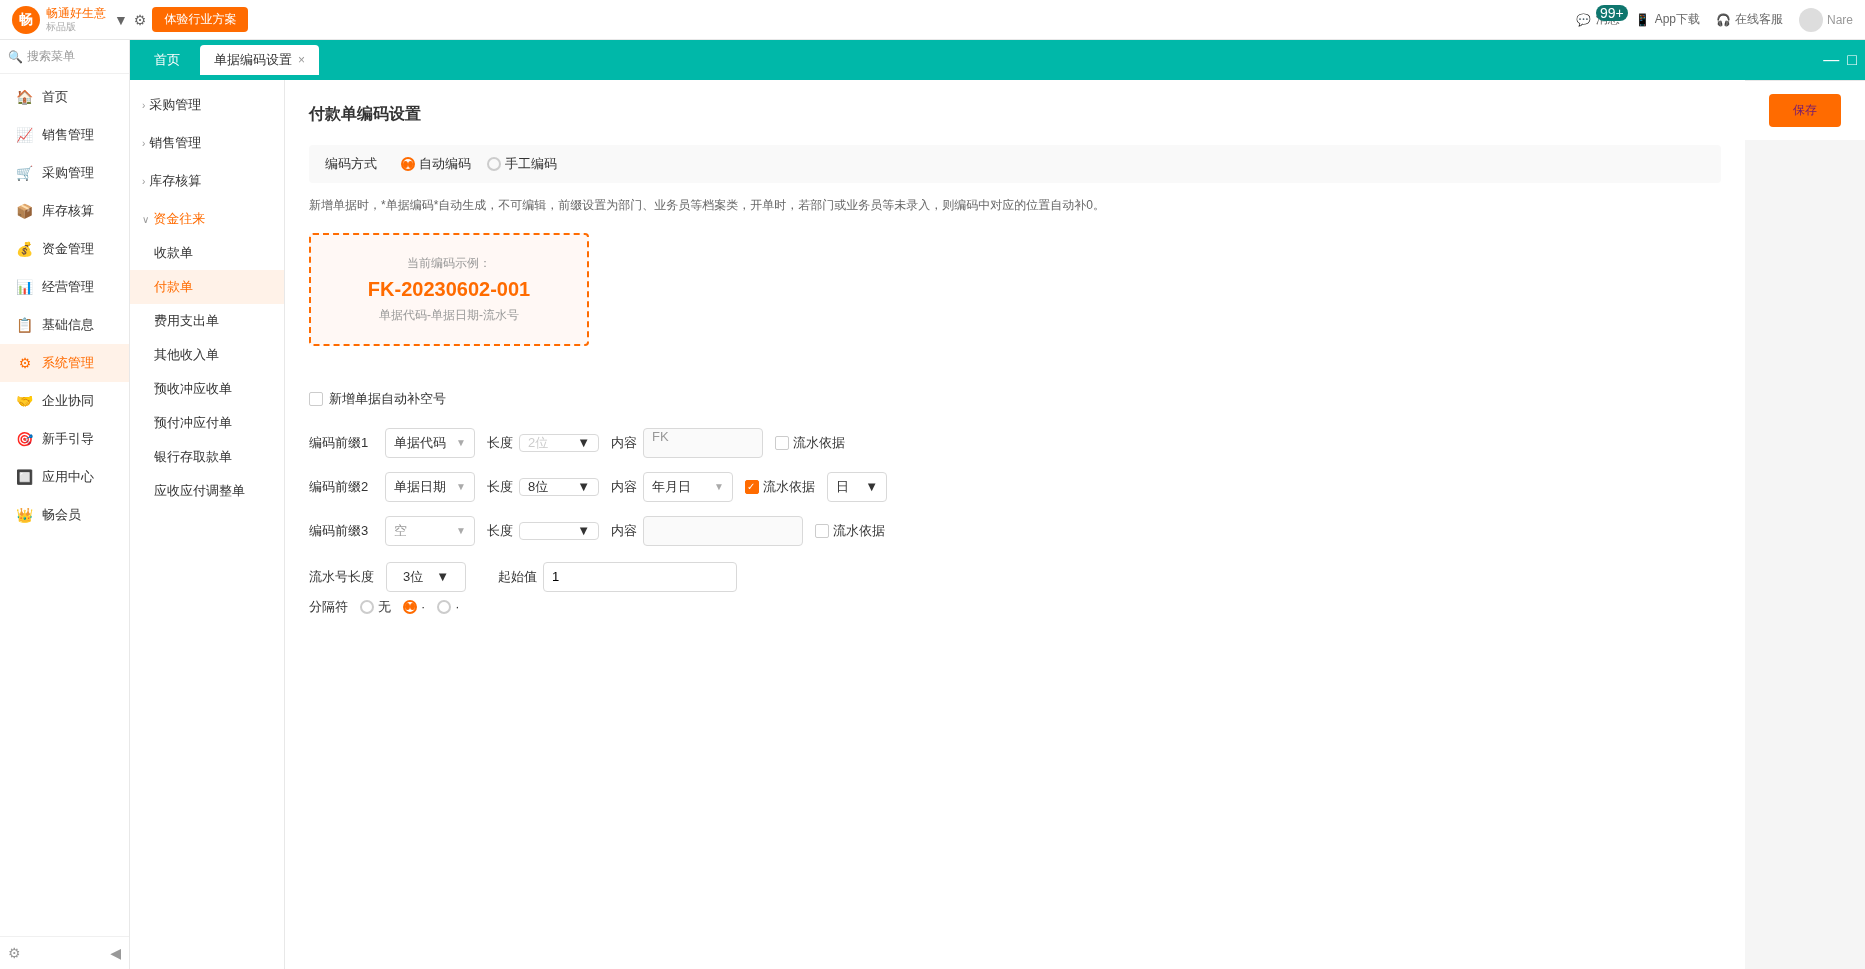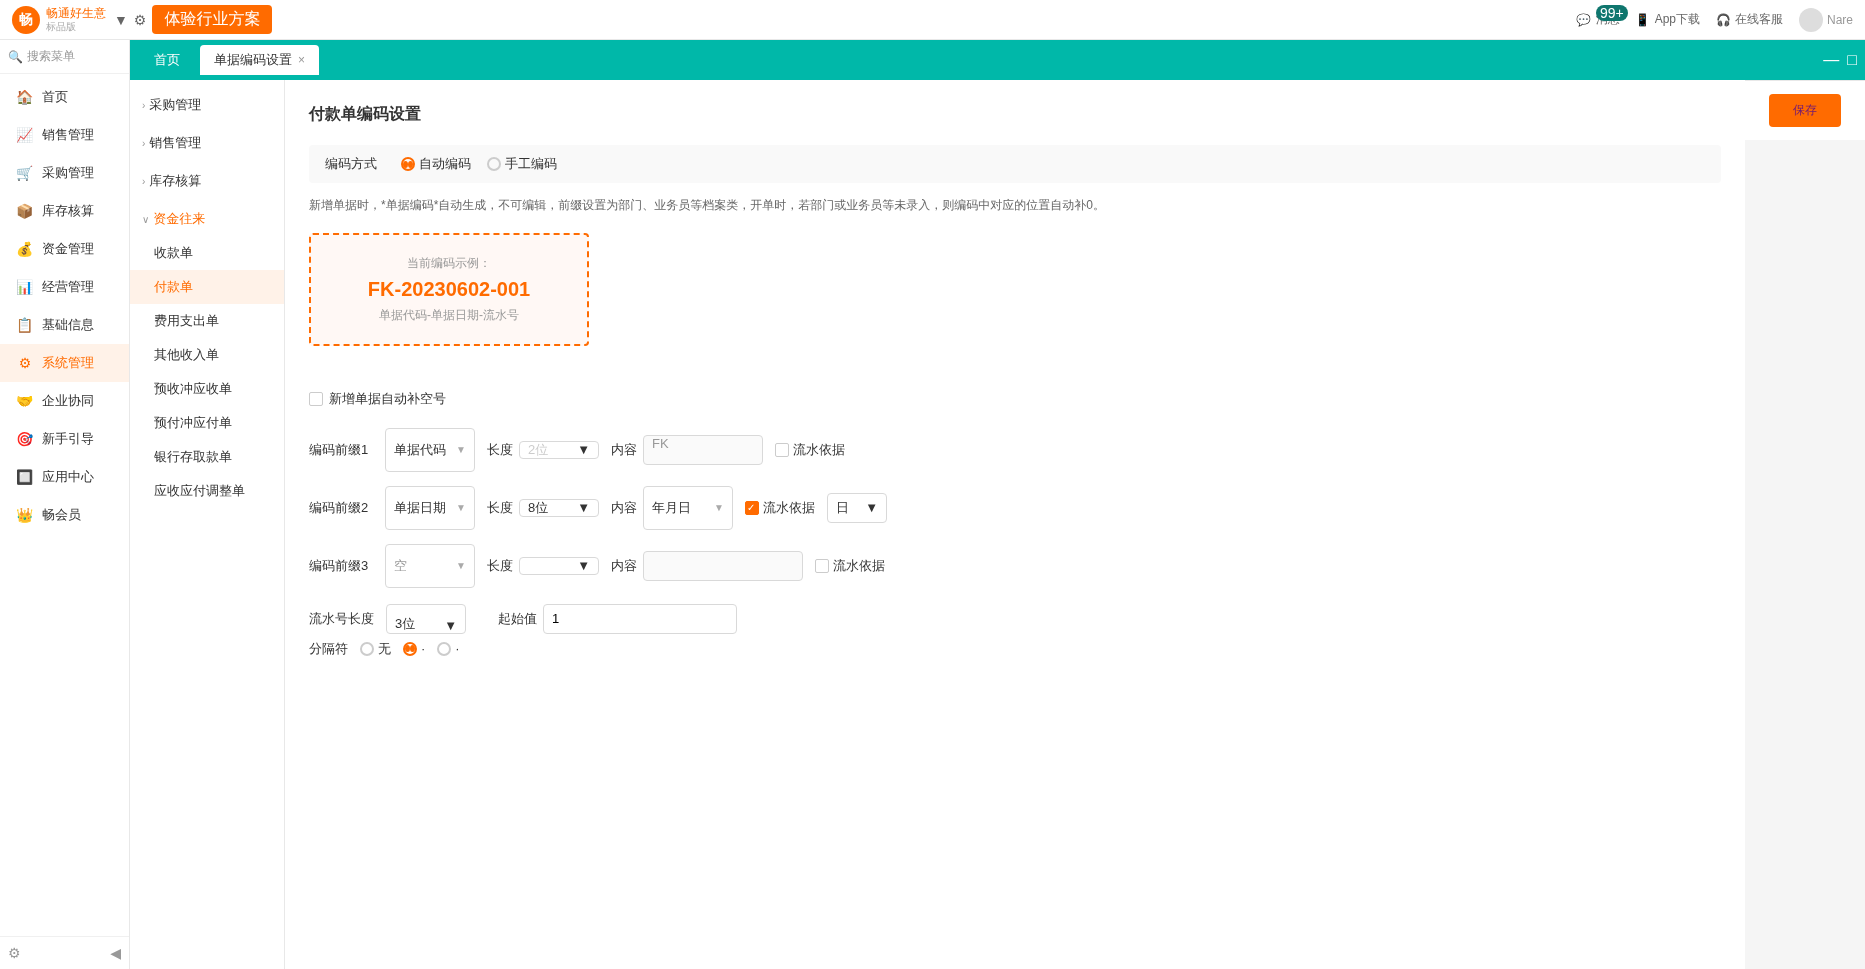--- a/index.html
+++ b/index.html
@@ -7,21 +7,21 @@
 
     
     .top-bar { height: 40px; background: #fff; border-bottom: 1px solid #e8e8e8; display: flex; align-items: center; justify-content: space-between; padding: 0 12px; flex-shrink: 0; }
     .top-bar-left { display: flex; align-items: center; gap: 8px; }
     .top-bar-logo { display: flex; align-items: center; gap: 6px; }
     .logo-icon { width: 28px; height: 28px; background: #ff6b00; border-radius: 50%; display: flex; align-items: center; justify-content: center; color: #fff; font-size: 14px; font-weight: bold; }
     .logo-text { font-size: 12px; color: #ff6b00; line-height: 1.2; }
     .top-bar-controls { display: flex; align-items: center; gap: 6px; }
     .arrow-btn { background: none; border: none; cursor: pointer; color: #666; font-size: 14px; }
     .gear-btn { background: none; border: none; cursor: pointer; color: #666; font-size: 14px; }
-    .trial-btn { background: #ff6b00; color: #fff; border: none; border-radius: 4px; padding: 4px 12px; font-size: 16px; cursor: pointer; }
+    .trial-btn { background: #ff6b00; color: #fff; border: none; border-radius: 4px; padding: 4px 12px; font-size: 12px; cursor: pointer; }
     .top-bar-right { display: flex; align-items: center; gap: 16px; }
     .top-right-item { display: flex; align-items: center; gap: 4px; color: #666; font-size: 12px; cursor: pointer; position: relative; }
     .badge { background: #0f766e; color: #fff; border-radius: 10px; padding: 0 4px; font-size: 14px; position: absolute; top: -6px; right: -8px; }
     .user-area { display: flex; align-items: center; gap: 4px; color: #999; font-size: 12px; }
     .user-avatar { width: 24px; height: 24px; background: #ddd; border-radius: 50%; }
 
     
     .main-layout { display: flex; flex: 1; overflow: hidden; }
 
     
@@ -66,38 +66,38 @@
     .code-preview-desc { font-size: 12px; color: #999; margin-top: 6px; }
 
     
     .auto-fill-row { display: flex; align-items: center; gap: 6px; margin-bottom: 20px; font-size: 13px; color: #333; }
     .checkbox-custom { width: 14px; height: 14px; border: 1px solid #ccc; border-radius: 2px; display: inline-block; cursor: pointer; }
 
     
     .form-rows { display: flex; flex-direction: column; gap: 14px; }
     .form-row { display: flex; align-items: center; gap: 12px; flex-wrap: wrap; }
     .form-label { min-width: 64px; font-size: 13px; color: #333; }
-    .select-field { height: 44px; border: 1px solid #d9d9d9; border-radius: 4px; padding: 0 8px; font-size: 13px; background: #fff; display: flex; align-items: center; justify-content: space-between; cursor: pointer; min-width: 90px; }
+    .select-field { height: 30px; border: 1px solid #d9d9d9; border-radius: 4px; padding: 0 8px; font-size: 13px; background: #fff; display: flex; align-items: center; justify-content: space-between; cursor: pointer; min-width: 90px; }
     .select-field .arrow { color: #aaa; font-size: 10px; }
     .length-group { display: flex; align-items: flex-end; gap: 6px; }
     .length-label { font-size: 13px; color: #333; }
     .length-select { height: 18px; border: 1px solid #d9d9d9; border-radius: 4px; padding: 0 8px; font-size: 13px; background: #fff; display: flex; align-items: center; justify-content: space-between; cursor: pointer; min-width: 80px; }
     .content-group { display: flex; align-items: center; gap: 6px; }
     .content-label { font-size: 13px; color: #333; }
     .content-input { height: 30px; border: 1px solid #d9d9d9; border-radius: 4px; padding: 0 8px; font-size: 13px; min-width: 120px; color: #999; background: #fafafa; }
     .checkbox-group { display: flex; align-items: center; gap: 4px; font-size: 13px; color: #333; }
     .checkbox-orange { width: 14px; height: 14px; border: 1px solid #ccc; border-radius: 2px; display: inline-block; cursor: pointer; flex-shrink: 0; }
     .checkbox-orange.checked { background: #ff6b00; border-color: #ff6b00; position: relative; }
     .checkbox-orange.checked::after { content: '✓'; color: #fff; font-size: 10px; position: absolute; top: 0; left: 1px; }
     .follow-select { height: 30px; border: 1px solid #d9d9d9; border-radius: 4px; padding: 0 8px; font-size: 13px; background: #fff; display: flex; align-items: center; justify-content: space-between; cursor: pointer; min-width: 40px; }
 
     
     .serial-row { display: flex; align-items: center; gap: 12px; }
     .serial-label { font-size: 13px; color: #333; }
-    .serial-select { height: 30px; border: 1px solid #d9d9d9; border-radius: 4px; padding: 0 8px; font-size: 13px; background: #fff; display: flex; align-items: flex-end; justify-content: space-between; cursor: pointer; min-width: 80px; }
+    .serial-select { height: 30px; border: 1px solid #d9d9d9; border-radius: 4px; padding: 0 16px; font-size: 13px; background: #fff; display: flex; align-items: center; justify-content: space-between; cursor: pointer; min-width: 80px; }
     .start-value { display: flex; align-items: center; gap: 6px; margin-left: 20px; }
     .start-input { height: 30px; border: 1px solid #d9d9d9; border-radius: 4px; padding: 0 8px; font-size: 13px; min-width: 80px; background: #fff; }
 
     
     .separator-row { display: flex; align-items: center; gap: 12px; margin-top: 6px; }
     .sep-label { font-size: 13px; color: #333; }
     .sep-radio-group { display: flex; align-items: center; gap: 12px; }
     .sep-radio-item { display: flex; align-items: center; gap: 4px; cursor: pointer; font-size: 13px; }
 
     

